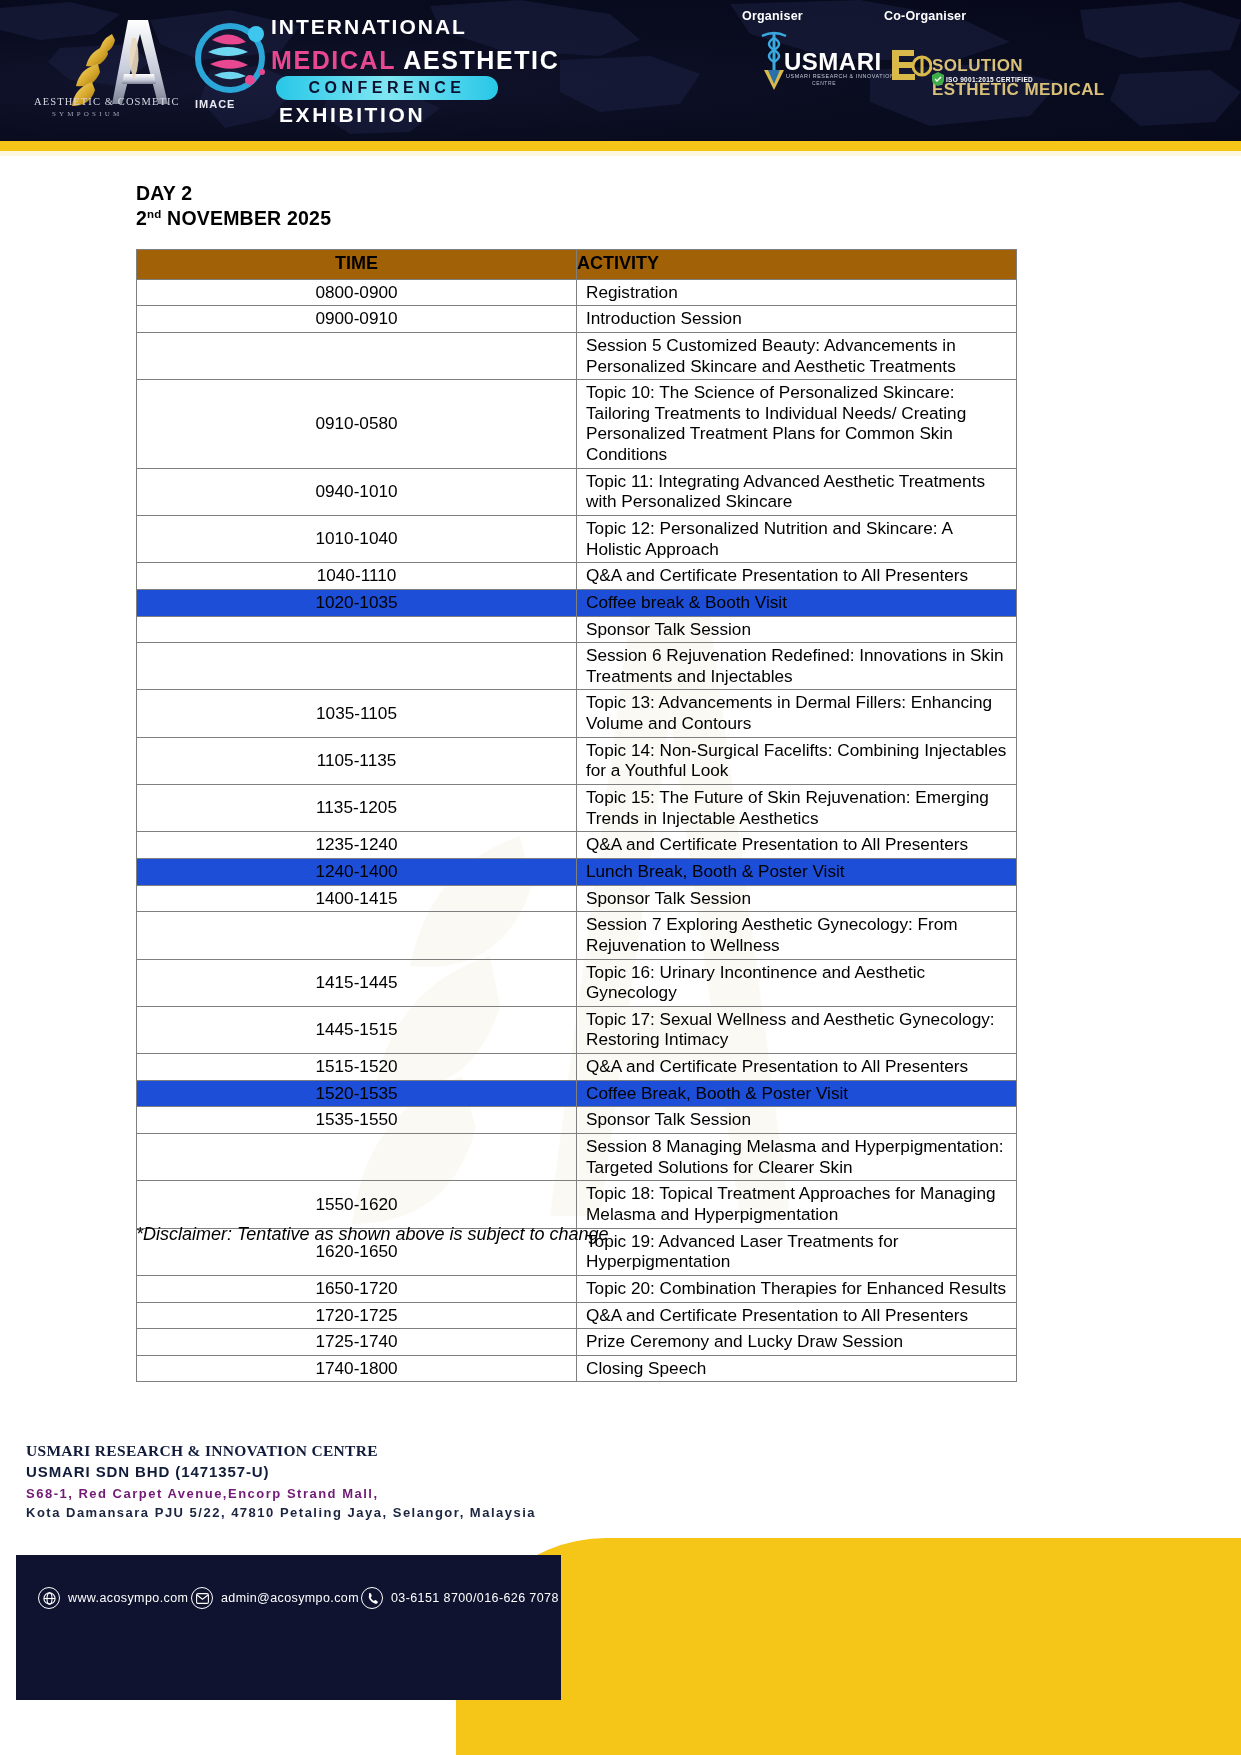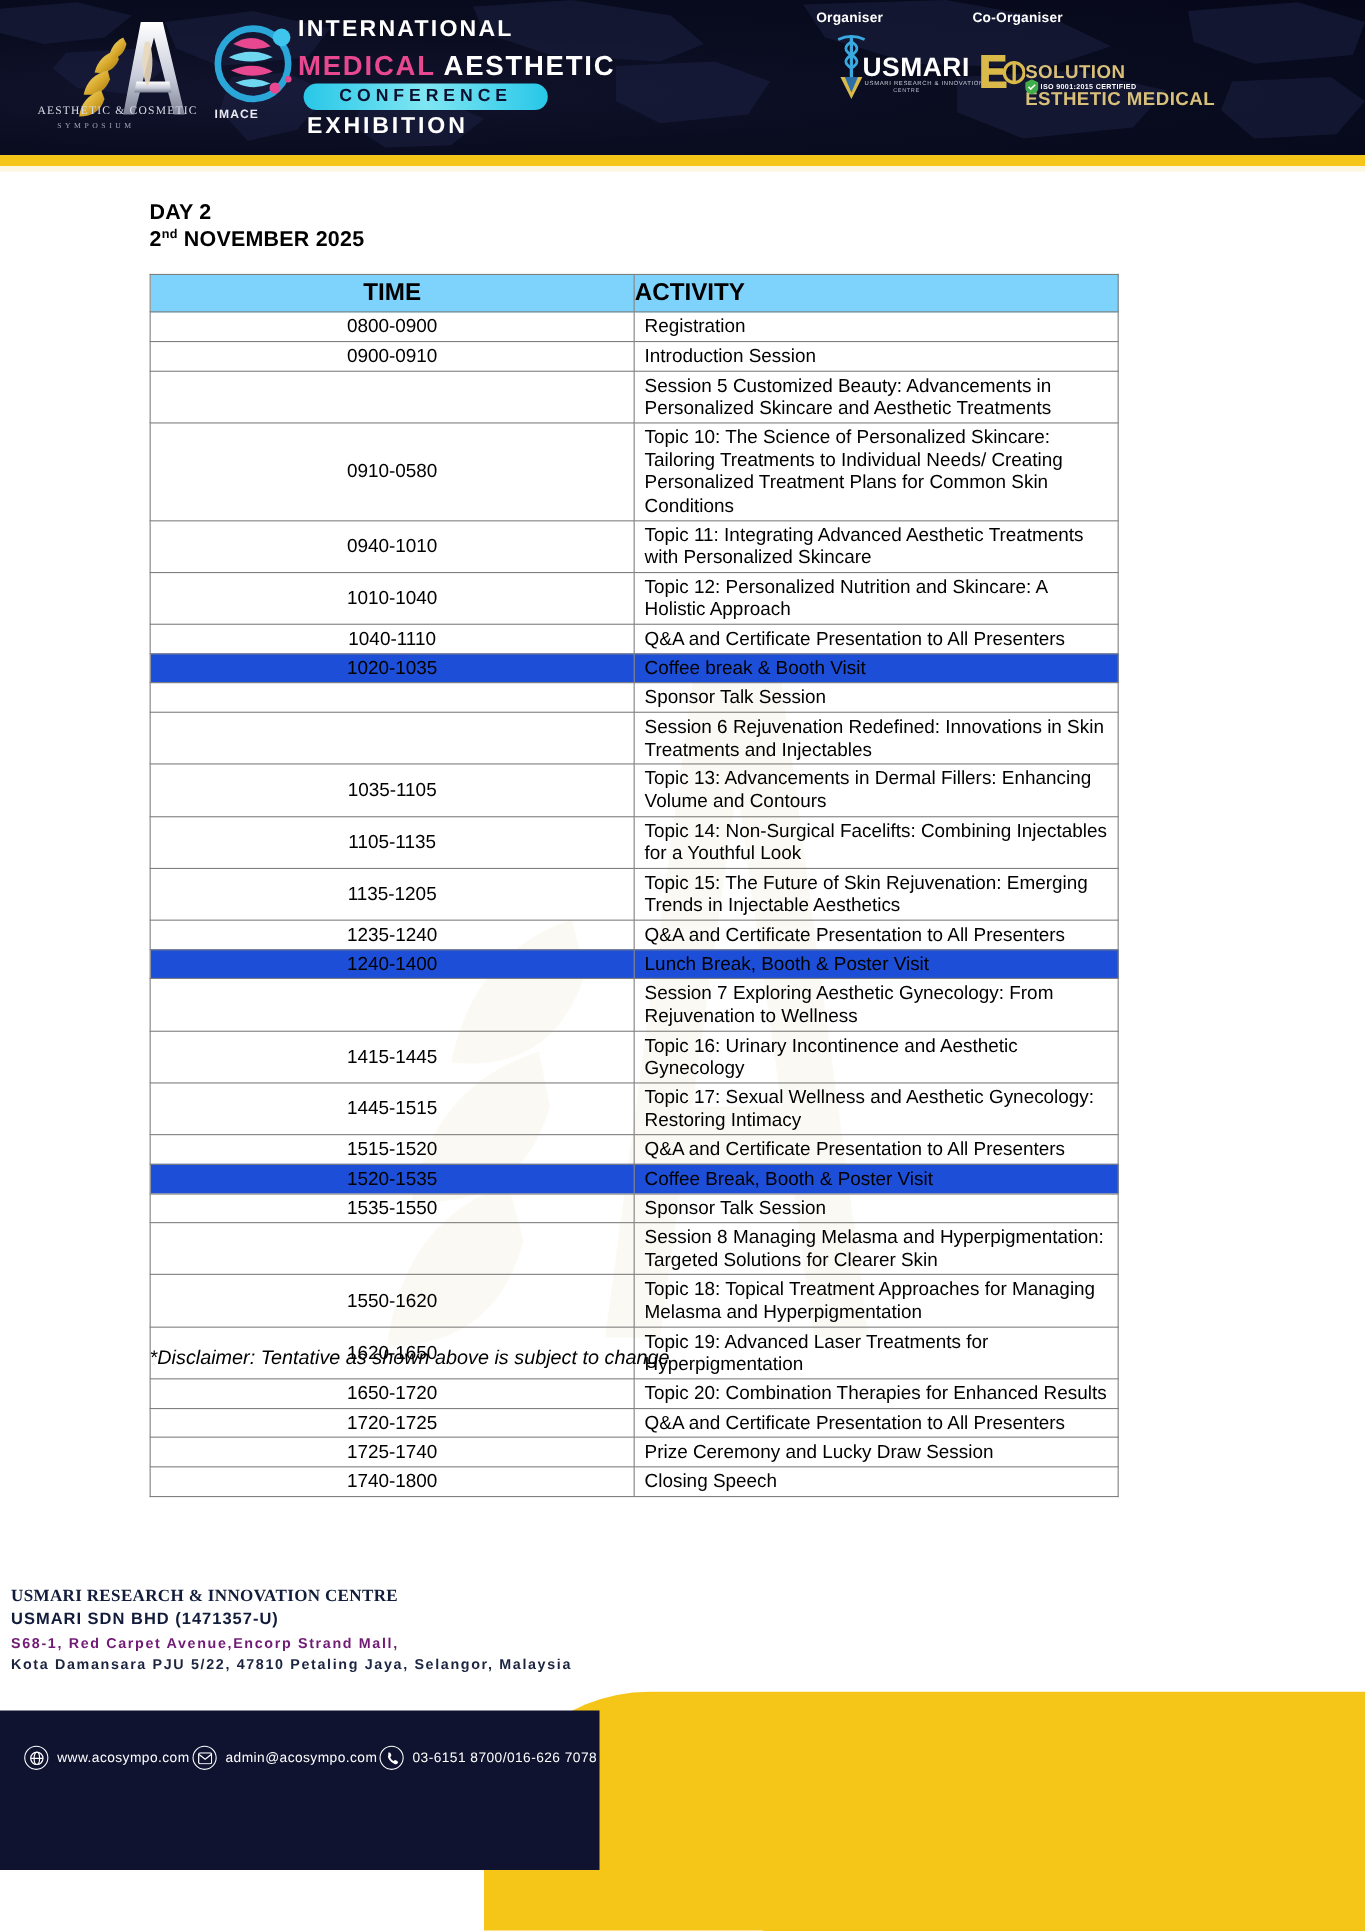--- a/index.html
+++ b/index.html
@@ -143,22 +143,22 @@
     table-layout:fixed;
   }
   table.sched td, table.sched th {
     border:1px solid #7f7f7f;
     font-size:17.2px;
     color:#000;
     line-height:1.2;
     vertical-align:middle;
   }
   table.sched th {
-    background:#7dd3fc;
-    font-size:22px;
+    background:#a16207;
+    font-size:18px;
     font-weight:bold;
     padding:3px 0 4px 0;
     height:25px;
   }
   th.time-h { text-align:center; }
   th.act-h  { text-align:left; padding-left:9px; }
   td.time {
     width:166px;
     text-align:center;
     padding:2px 0 3px 0;
@@ -168,21 +168,21 @@
     padding:2px 6px 3px 9px;
   }
   tr.hl td { background:#1d4ed8; }
 
   .disclaimer {
     position:absolute; left:136px; top:1068px;
     font-size:18px; font-style:italic; color:#000;
   }
 
   
-  .footer { position:absolute; left:0; top:1435px; width:982px; height:320px; }
+  .footer { position:absolute; left:16px; top:1435px; width:982px; height:320px; }
   .f-line1 {
     position:absolute; left:10px; top:7px;
     font-family:"Liberation Serif", serif;
     font-size:15.5px; font-weight:bold; color:#111b3a; letter-spacing:0.3px;
   }
   .f-line2 {
     position:absolute; left:10px; top:28px;
     font-size:15px; font-weight:bold; color:#111b3a; letter-spacing:0.9px;
   }
   .f-line3 {
@@ -393,20 +393,24 @@
           </tr>
           <tr>
             <td class="time">1235-1240</td>
             <td class="act">Q&amp;A and Certificate Presentation to All Presenters</td>
           </tr>
           <tr class="hl">
             <td class="time">1240-1400</td>
             <td class="act">Lunch Break, Booth &amp; Poster Visit</td>
           </tr>
           <tr>
+            <td class="time">1400-1415</td>
+            <td class="act">Sponsor Talk Session</td>
+          </tr>
+          <tr>
             <td class="time"></td>
             <td class="act">Session 7 Exploring Aesthetic Gynecology: From Rejuvenation to Wellness</td>
           </tr>
           <tr>
             <td class="time">1415-1445</td>
             <td class="act">Topic 16: Urinary Incontinence and Aesthetic Gynecology</td>
           </tr>
           <tr>
             <td class="time">1445-1515</td>
             <td class="act">Topic 17: Sexual Wellness and Aesthetic Gynecology: Restoring Intimacy</td>

